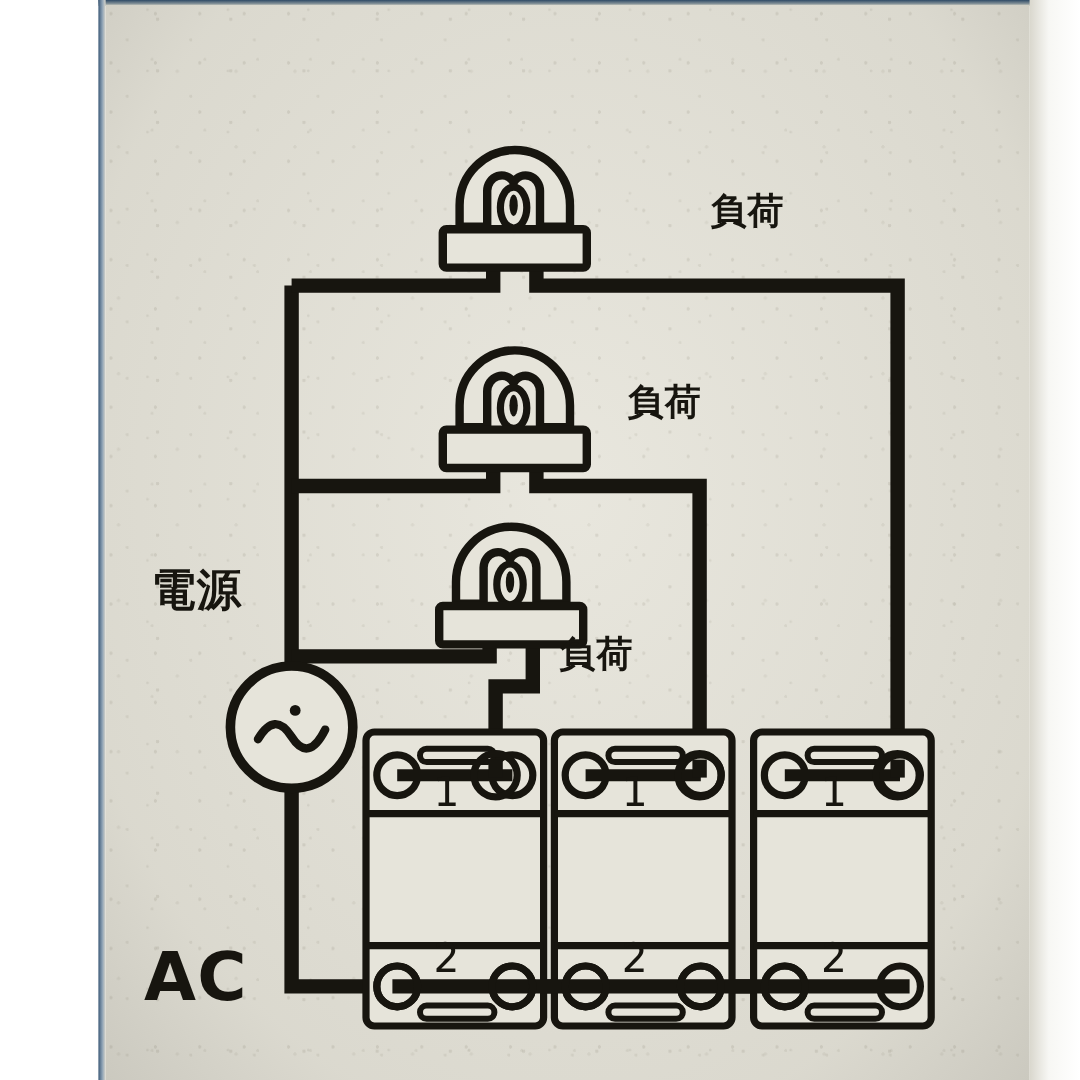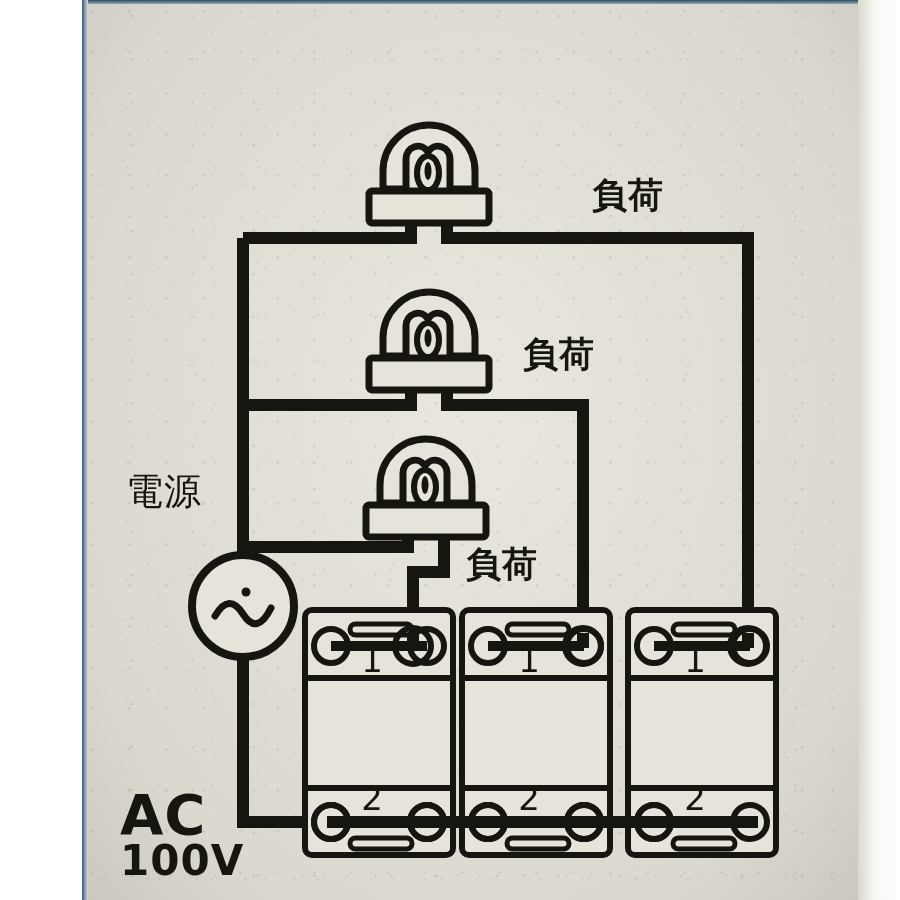--- a/index.html
+++ b/index.html
@@ -21,25 +21,25 @@
        radial-gradient(circle at 22% 88%, rgba(175,171,156,.45) 0 1.2px, transparent 1.6px);
      background-size:37px 41px,53px 47px,61px 43px,44px 59px,67px 51px,49px 63px;}
   #vign{position:absolute;inset:0;pointer-events:none;
      background:radial-gradient(ellipse at 50% 45%, rgba(255,255,255,.10) 0%, rgba(120,118,106,.10) 78%, rgba(95,93,84,.20) 100%);}
   #rightfade{position:absolute;left:858px;top:0;width:42px;height:900px;
      background:linear-gradient(to right,#d9d7cd,#f7f7f4 38%,#ffffff);}
   svg#dia{position:absolute;left:0;top:0;width:900px;height:900px;}
   .lbl{position:absolute;color:#17150f;white-space:nowrap;
        font-family:"DejaVu Sans","Liberation Sans",sans-serif;}
   #title{left:150px;top:24px;font-size:45px;font-weight:700;letter-spacing:2px;}
-  .load{font-size:35px;font-weight:700;letter-spacing:1px;margin-top:16px;}
+  .load{font-size:30px;font-weight:700;letter-spacing:1px;}
   #load1{left:592px;top:156px;}
   #load2{left:523px;top:315px;}
   #load3{left:466px;top:525px;}
-  #src{left:126px;top:467px;font-size:37px;font-weight:400;letter-spacing:1px;}
+  #src{left:126px;top:467px;font-size:37px;font-weight:700;letter-spacing:1px;}
   #ac1{left:120px;top:782px;font-size:56px;font-weight:700;letter-spacing:1px;}
   #ac2{left:120px;top:836px;font-size:42px;font-weight:700;letter-spacing:1px;}
   .tnum{font-size:34px;font-weight:400;fill:#17150f;
         font-family:"DejaVu Sans","Liberation Sans",sans-serif;}
 </style>
 </head>
 <body>
 
 <div id="stage">
 
@@ -159,15 +159,14 @@
       <circle cx="583" cy="646" r="18"></circle>
       <circle cx="748" cy="646" r="18"></circle>
     </g>
   </svg>
 
   <div class="lbl load" id="load1">負荷</div>
   <div class="lbl load" id="load2">負荷</div>
   <div class="lbl load" id="load3">負荷</div>
   <div class="lbl" id="src">電源</div>
   <div class="lbl" id="ac1">AC</div>
-  <div class="lbl" id="ac2">100V</div>
 
 </div>
 
 </body></html>

